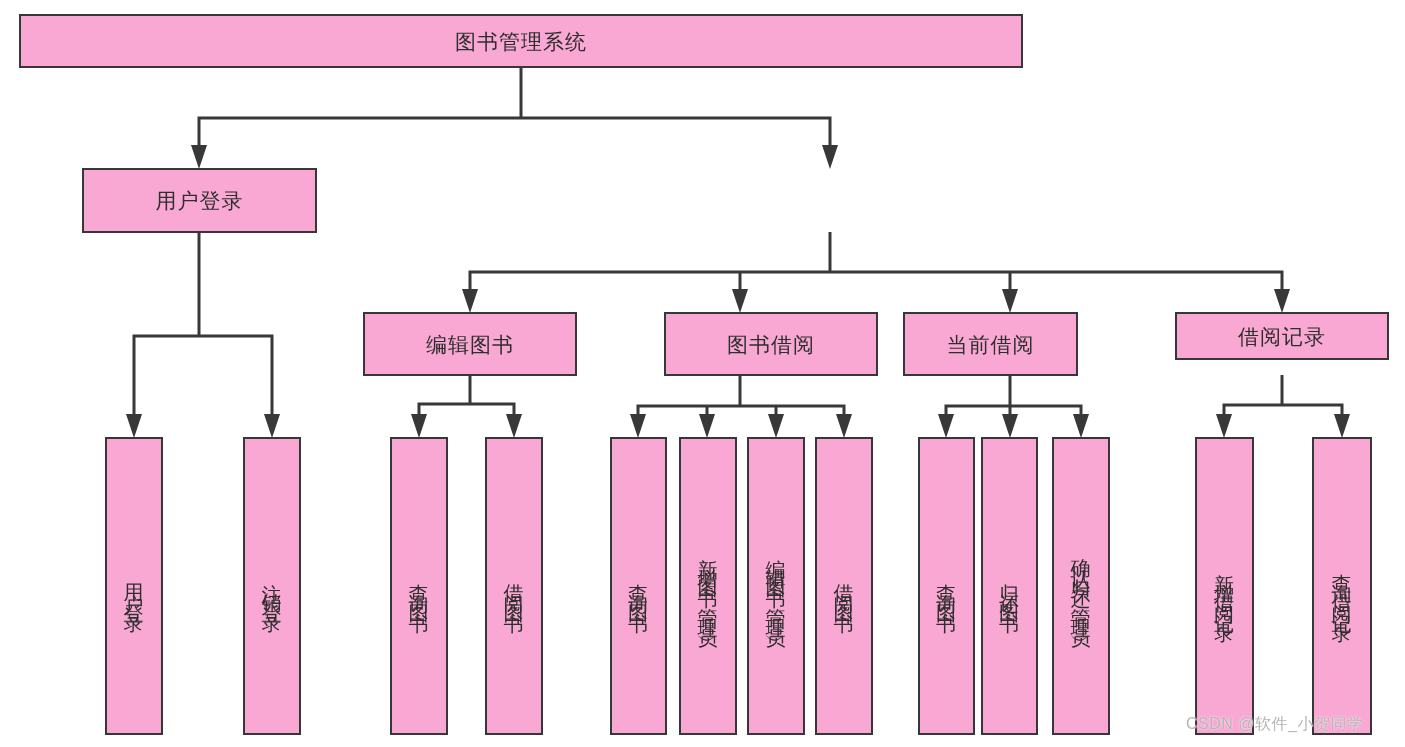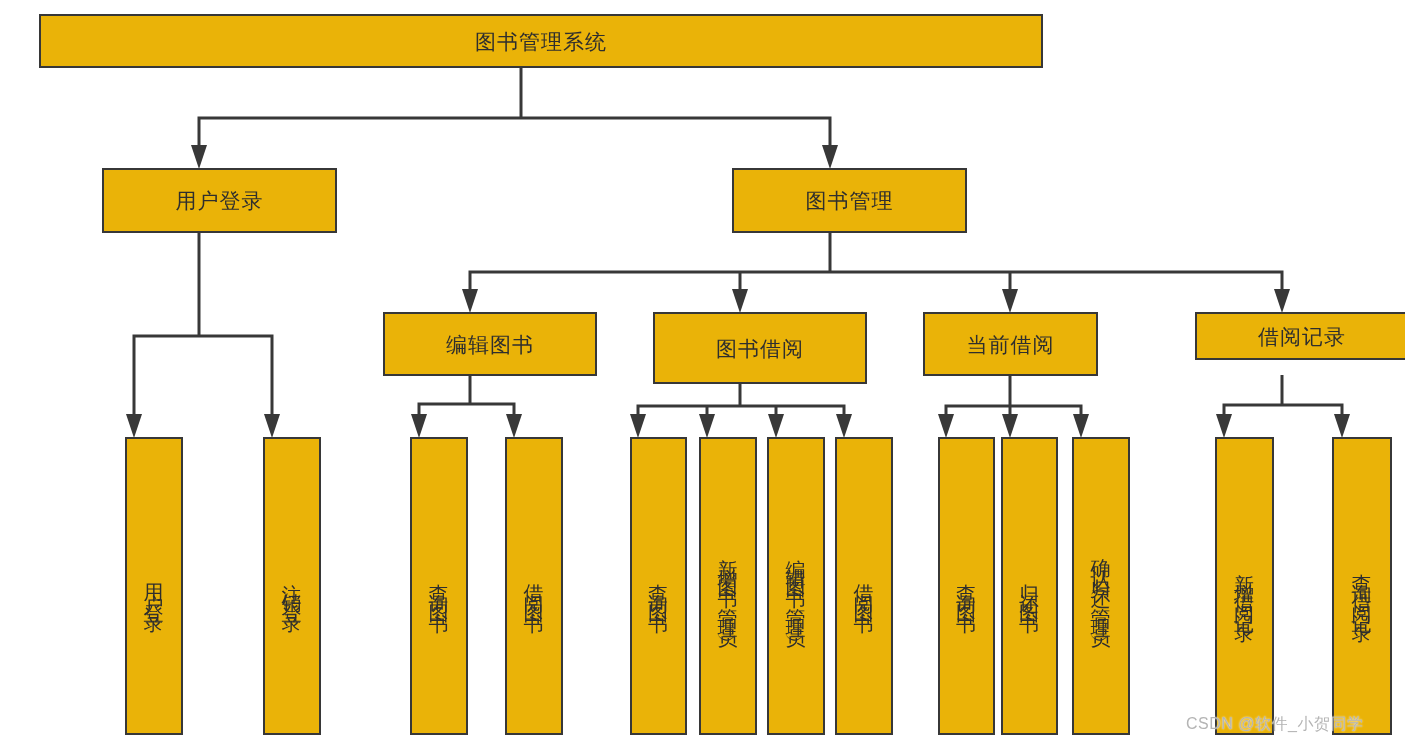--- a/index.html
+++ b/index.html
@@ -2,23 +2,23 @@
 <html><head>
 <meta charset="utf-8">
 <style>
   html,body{margin:0;padding:0;background:#ffffff;}
   .canvas{
     position:relative;width:1405px;height:747px;background:#ffffff;
     font-family:"Liberation Sans","DejaVu Sans",sans-serif;color:#2e2e2e;overflow:hidden;
   }
   .wires{position:absolute;left:0;top:0;width:1405px;height:747px;}
   .box{
-    position:absolute;box-sizing:border-box;background:#eab308;
+    position:absolute;box-sizing:border-box;background:#f9a8d4;
     border:2.5px solid #373737;display:flex;align-items:center;justify-content:center;
-    font-size:21px;letter-spacing:1px;line-height:1;white-space:nowrap;margin-left:20px;
+    font-size:21px;letter-spacing:1px;line-height:1;white-space:nowrap;
   }
   .leaf{
     writing-mode:vertical-rl;text-orientation:mixed;
     font-size:20px;letter-spacing:10px;padding-top:4px;
   }
   .watermark{
     position:absolute;left:1186px;top:714px;
     font-size:16px;letter-spacing:0.5px;color:#b4b4b4;
     white-space:nowrap;text-shadow:0 0 2px #ffffff;
   }
@@ -75,24 +75,23 @@
       <path d="M1010 438 l-8 -24 h16 z"></path>
       <path d="M1081 438 l-8 -24 h16 z"></path>
       <path d="M1224 438 l-8 -24 h16 z"></path>
       <path d="M1342 438 l-8 -24 h16 z"></path>
     </g>
   </svg>
 
   <div class="box" style="left:19px;top:14px;width:1004px;height:54px">图书管理系统</div>
 
   <div class="box" style="left:82px;top:168px;width:235px;height:65px">用户登录</div>
-  <div class="box" style="left:712px;top:168px;width:235px;height:65px">图书管理</div>
 
   <div class="box" style="left:363px;top:312px;width:214px;height:64px">编辑图书</div>
-  <div class="box" style="left:633px;top:312px;width:214px;height:72px">图书借阅</div>
+  <div class="box" style="left:664px;top:312px;width:214px;height:64px">图书借阅</div>
   <div class="box" style="left:903px;top:312px;width:175px;height:64px">当前借阅</div>
   <div class="box" style="left:1175px;top:312px;width:214px;height:48px">借阅记录</div>
 
   <div class="box leaf" style="left:105px;top:437px;width:58px;height:298px">用户登录</div>
   <div class="box leaf" style="left:243px;top:437px;width:58px;height:298px">注销登录</div>
 
   <div class="box leaf" style="left:390px;top:437px;width:58px;height:298px">查询图书</div>
   <div class="box leaf" style="left:485px;top:437px;width:58px;height:298px">借阅图书</div>
 
   <div class="box leaf" style="left:610px;top:437px;width:57px;height:298px">查询图书</div>

